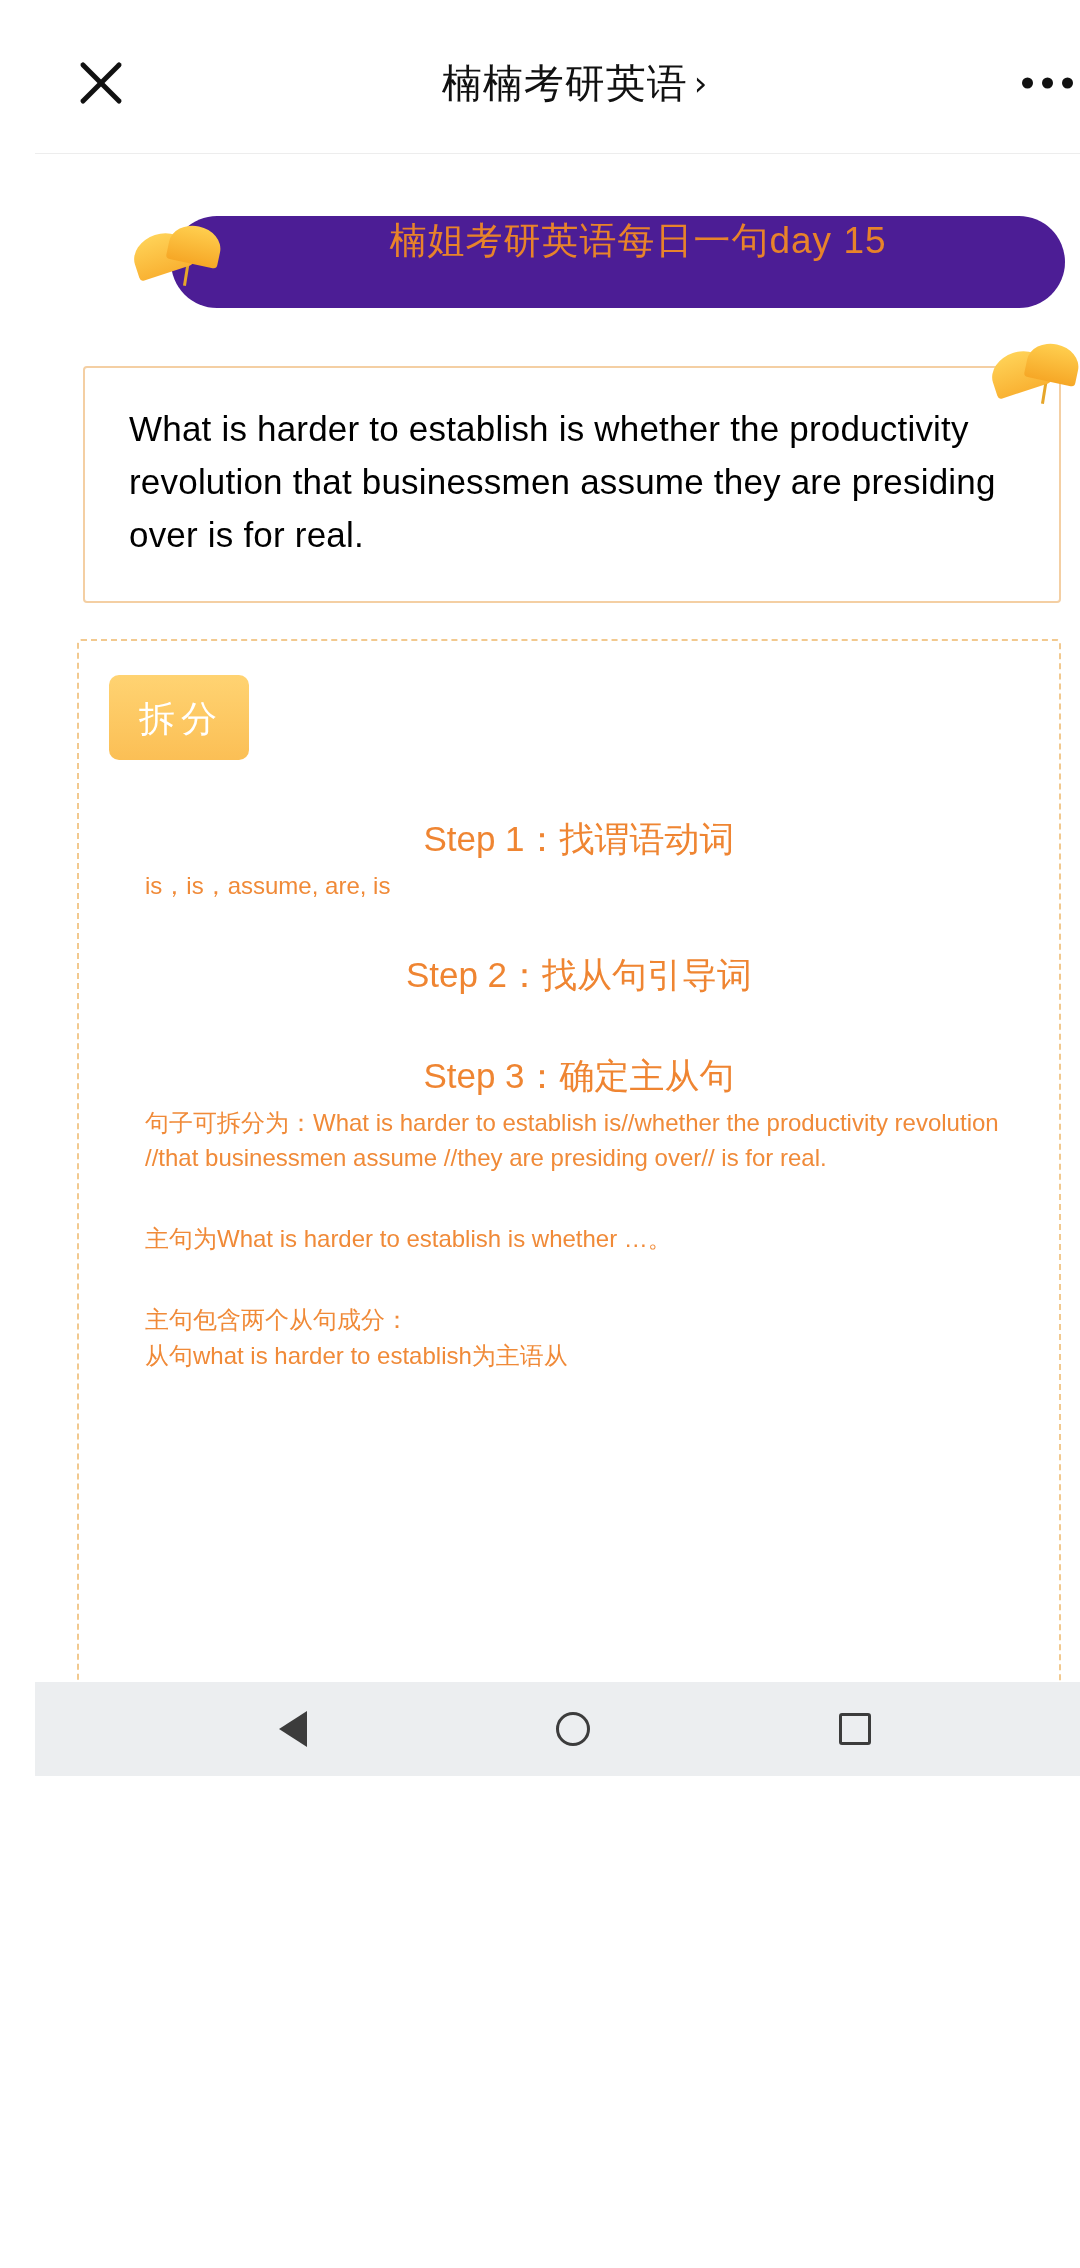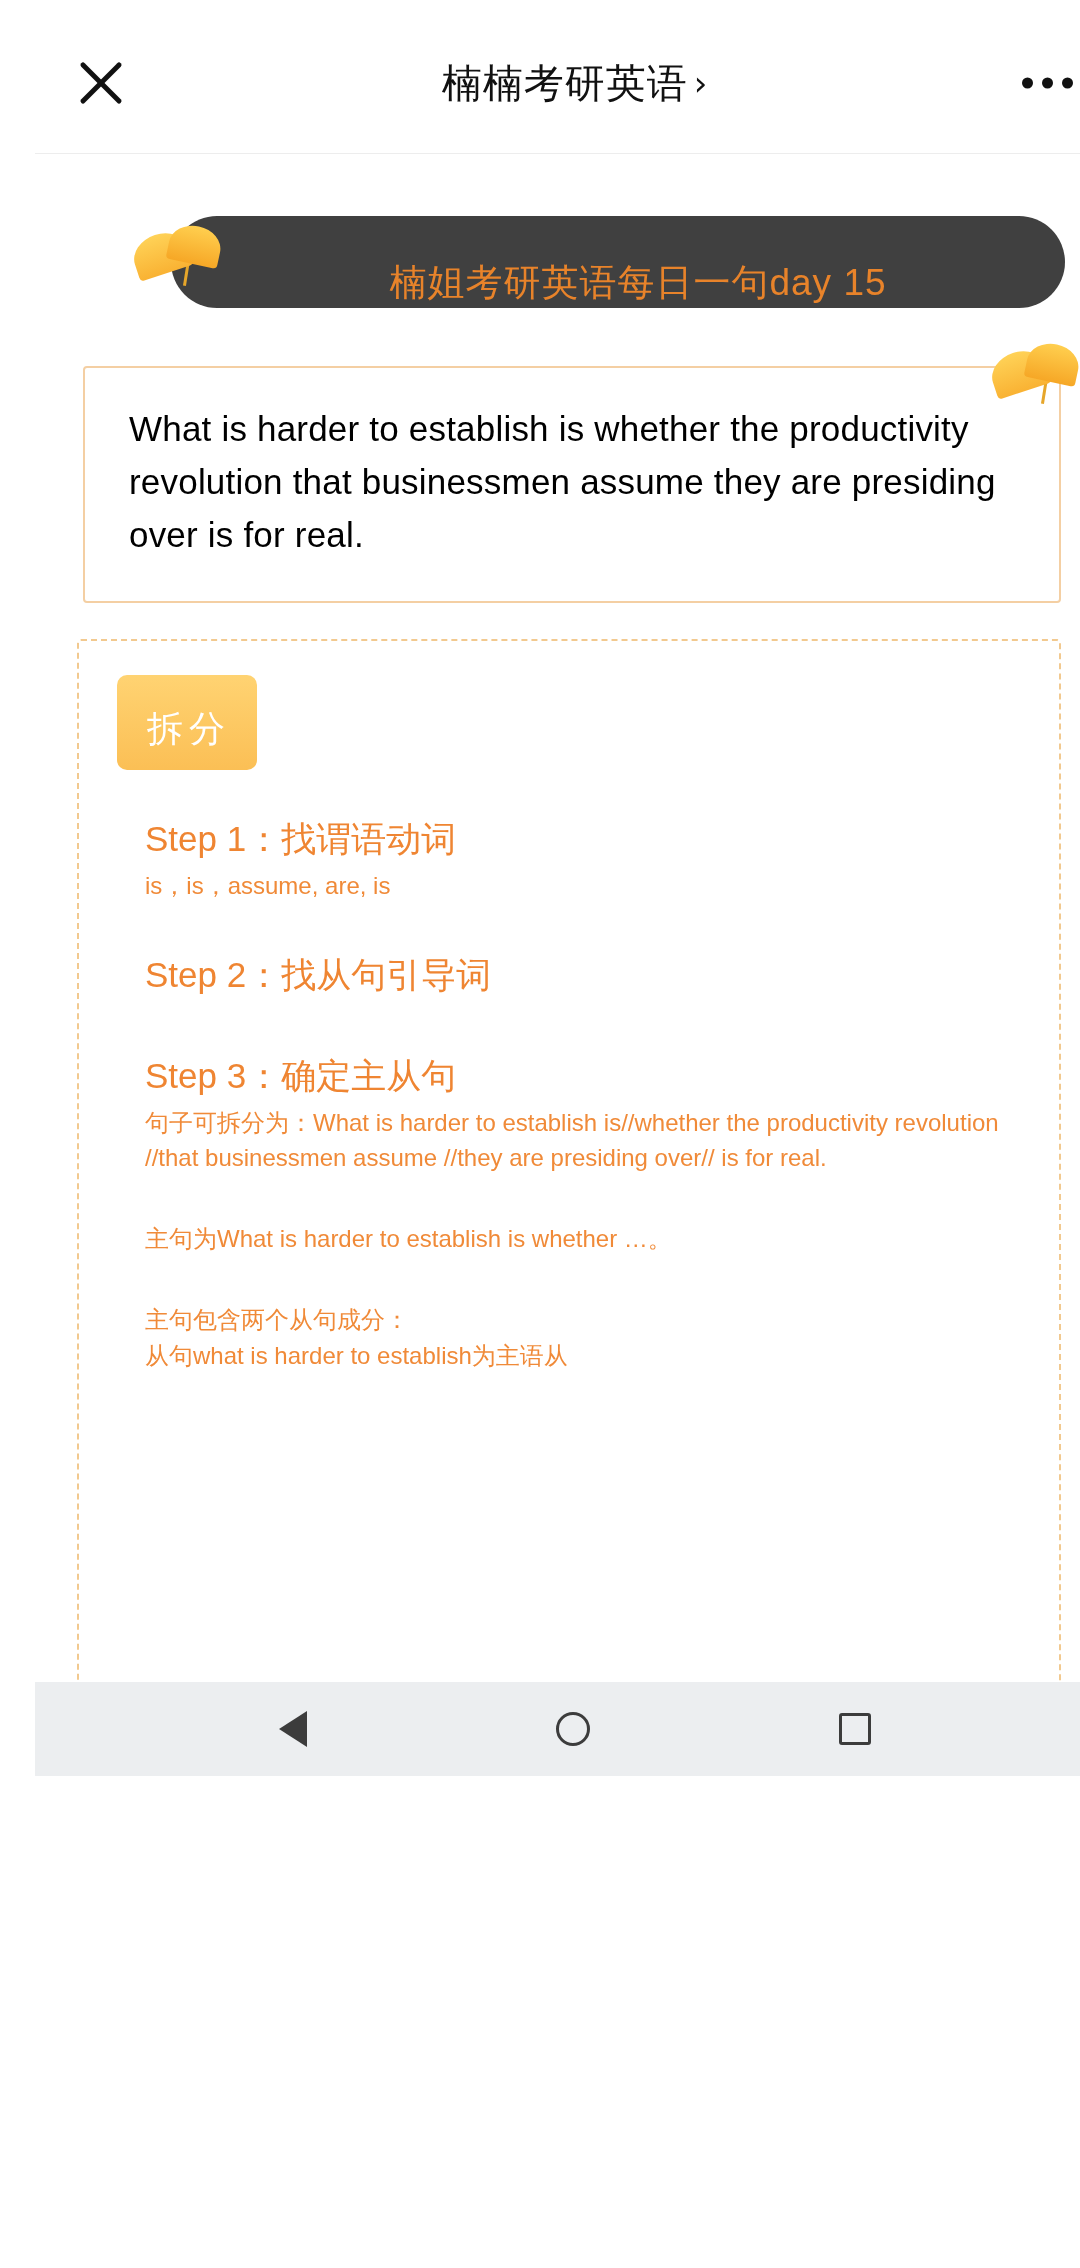--- a/index.html
+++ b/index.html
@@ -91,24 +91,24 @@
     position: relative;
     margin: 62px 50px 0 98px;
     height: 92px;
   }
   .banner {
     position: absolute;
     left: 38px;
     top: 0;
     right: 0;
     height: 92px;
-    background: #404040;
+    background: #4c1d95;
     border-radius: 46px;
     display: flex;
-    align-items: flex-end;
+    align-items: flex-start;
     justify-content: center;
   }
   .banner-text {
     font-size: 37px;
     color: #e8832a;
     letter-spacing: 1px;
     padding-left: 40px;
   }
 
   
@@ -166,39 +166,40 @@
   .split-box {
     margin: 36px 54px 0 42px;
     border: 2px dashed #f2c98f;
     border-radius: 4px;
     position: relative;
     padding: 52px 0 0 0;
     min-height: 1100px;
   }
   .tag-split {
     position: absolute;
-    left: 38px;
+    left: 30px;
     top: 34px;
     background: linear-gradient(180deg,#ffd372,#fbbf55);
     color: #ffffff;
     font-size: 36px;
     letter-spacing: 6px;
-    padding: 30px 26px 16px 30px;
+    padding: 20px 26px 16px 30px;
     border-radius: 10px;
   }
   .steps {
     padding: 120px 46px 0 66px;
     color: #ef8532;
     font-size: 35px;
     line-height: 1.46;
   }
   .step-h {
     color: #ef8532;
     font-size: 35px;
     margin-bottom: 4px;
+    text-align: center;
   }
   .step-p {
     color: #f08a38;
     font-size: 24px;
     line-height: 1.46;
   }
   .gap { height: 46px; }
 
   
   .navbar {

